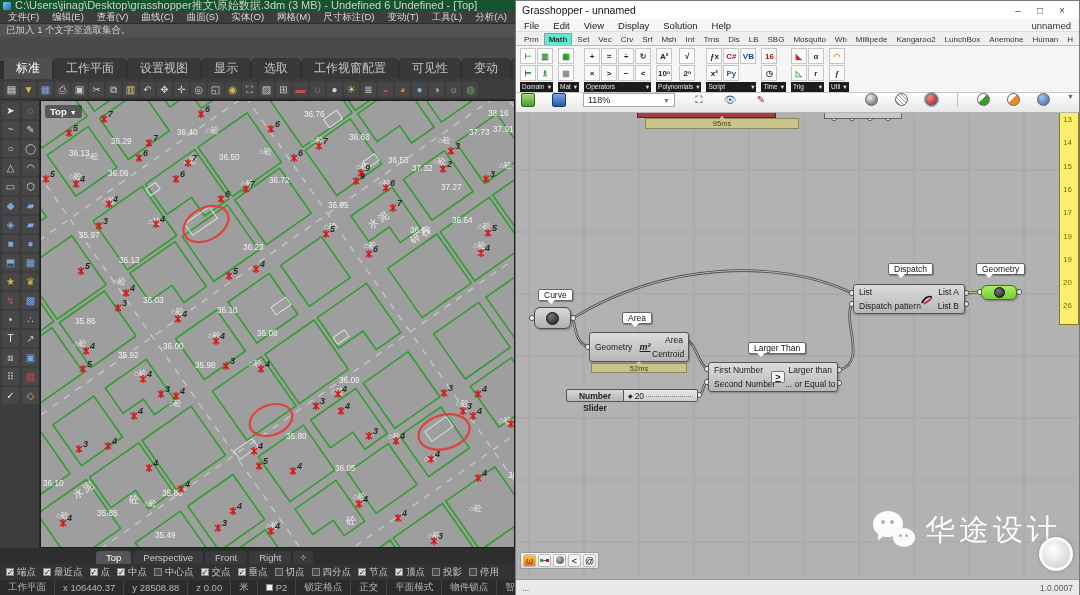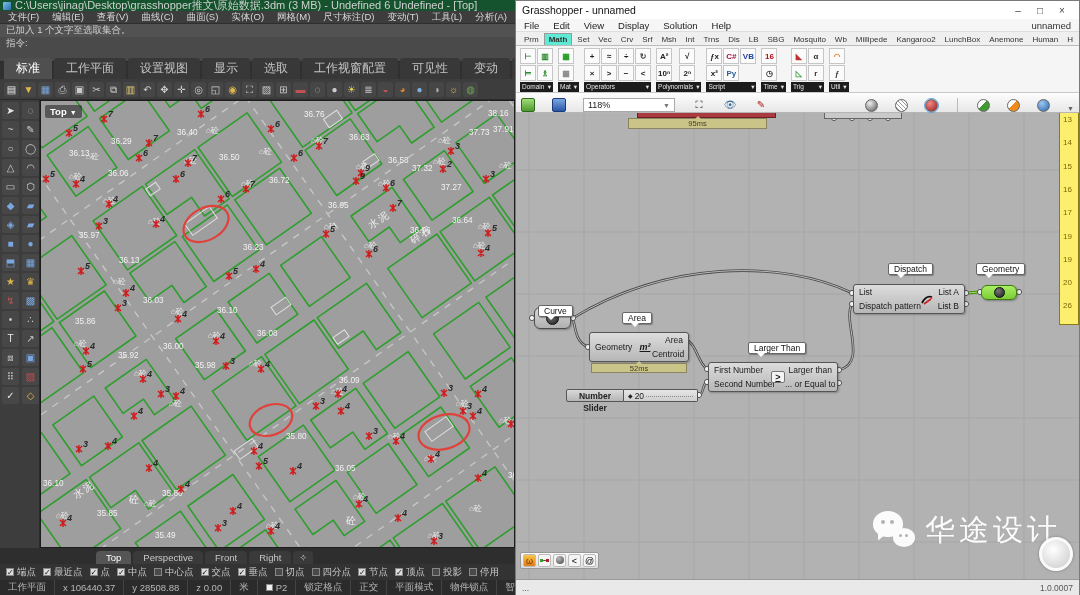--- a/index.html
+++ b/index.html
@@ -46,21 +46,21 @@
   .g-menu { height:13px; background:#f6f6f6; display:flex; align-items:center; gap:14px; padding:0 8px; font-size:9.5px; color:#222; border-bottom:1px solid #ddd; }
   .g-menu .doc { margin-left:auto; color:#333; }
   .g-tabs { height:14px; background:#efefef; display:flex; align-items:flex-end; gap:1px; padding:0 4px; border-bottom:1px solid #bbb; overflow:hidden; }
   .g-tab { font-size:8px; color:#333; padding:1px 4px; white-space:nowrap; }
   .g-tab.active { background:#5eead4; border:1px solid #999; border-bottom:none; font-weight:bold;text-align:center; }
   .g-ribbon { height:47px; background:#f5f5f5; display:flex; align-items:flex-start; gap:5px; padding:2px 4px; border-bottom:1px solid #c9c9c9; overflow:hidden; }
   .grp { display:flex; flex-direction:column; }
   .grp-icons { display:grid; grid-auto-flow:column; grid-template-rows:16px 16px; gap:1px; }
   .gi { width:16px; height:16px; border:1px solid #c6c6c6; background:#fbfbfb; font-size:8px; font-weight:bold; display:flex; align-items:center; justify-content:center; }
   .grp-label { margin-top:1px; background:#1c1c1c; color:#e8e8e8; font-size:6.5px; text-align:center; padding:1px 2px; display:flex; justify-content:space-between; gap:3px; }
-  .g-ctoolbar { height:20px; background:linear-gradient(#fdfdfd,#e7e7e7); display:flex; align-items:flex-end; gap:17px; padding:0 5px; border-bottom:1px solid #b5b5b5; }
+  .g-ctoolbar { height:20px; background:linear-gradient(#fdfdfd,#e7e7e7); display:flex; align-items:flex-start; gap:17px; padding:0 5px; border-bottom:1px solid #b5b5b5; }
   .ct-ic { width:14px; height:14px; border-radius:2px; font-size:10px; line-height:14px; text-align:center; }
   .zoombox { width:92px; height:14px; background:#fff; border:1px solid #aaa; font-size:9px; color:#222; display:flex; align-items:center; padding:0 4px; }
   .zoombox .car { margin-left:auto; color:#777; font-size:7px; }
   .sph { width:13px; height:13px; border-radius:50%; border:1px solid #666; }
   .sph.sel { outline:1px solid #5a9fd4; }
   .ct-sep { width:1px; height:14px; background:#bbb; margin:0 2px; }
   .g-canvas { position:relative; width:563px; height:466px; background:#b2b2b2; overflow:hidden; }
   .g-status { height:17px; background:#e9e9e9; border-top:1px solid #999; display:flex; align-items:center; font-size:8.5px; color:#555; padding:0 6px; }
   .g-status .ver { margin-left:auto; }
 
@@ -116,21 +116,20 @@
         <span>尺寸标注(D)</span>
         <span>变动(T)</span>
         <span>工具(L)</span>
         <span>分析(A)</span>
         <span>渲染(R)</span>
         <span>面板(P)</span>
         <span>说明(H)</span>
       </div>
     <div class="r-cmd">
       <div>已加入 1 个文字至选取集合。</div>
-      <div>指令:</div>
     </div>
     <div class="r-tabs" id="r-tabs">
         <span class="r-tab active">标准</span>
         <span class="r-tab">工作平面</span>
         <span class="r-tab">设置视图</span>
         <span class="r-tab">显示</span>
         <span class="r-tab">选取</span>
         <span class="r-tab">工作视窗配置</span>
         <span class="r-tab">可见性</span>
         <span class="r-tab">变动</span>
@@ -804,36 +803,36 @@
             <circle cx="503" cy="179" r="2.6" fill="#f2f2f2" stroke="#555" stroke-width="1"></circle>
             <circle cx="16" cy="205" r="2.6" fill="#f2f2f2" stroke="#555" stroke-width="1"></circle>
             <circle cx="318" cy="5" r="2.6" fill="#f2f2f2" stroke="#555" stroke-width="1"></circle>
             <circle cx="336" cy="5" r="2.6" fill="#f2f2f2" stroke="#555" stroke-width="1"></circle>
             <circle cx="354" cy="5" r="2.6" fill="#f2f2f2" stroke="#555" stroke-width="1"></circle>
             <circle cx="372" cy="5" r="2.6" fill="#f2f2f2" stroke="#555" stroke-width="1"></circle>
           </g>
         </svg>
 
       <div style="position:absolute;left:121px;top:0;width:139px;height:5px;background:#a93a40;border:1px solid #6a1f24;border-top:none;"></div>
-      <div class="prof" style="left:112px;top:5px;width:139px;height:11px;">95ms</div>
+      <div class="prof" style="left:129px;top:5px;width:154px;height:11px;">95ms</div>
       <div style="position:absolute;left:308px;top:0;width:78px;height:6px;background:#c9c9c9;border:1px solid #666;border-top:none;"></div>
 
       <div class="gpanel" id="gpanel" style="left:543px;top:-4px;width:20px;height:216px;">
           <span style="top: 5px;">13</span>
           <span style="top: 28.3px;">14</span>
           <span style="top: 51.6px;">15</span>
           <span style="top: 74.9px;">16</span>
           <span style="top: 98.2px;">17</span>
           <span style="top: 121.5px;">19</span>
           <span style="top: 144.8px;">19</span>
           <span style="top: 168.1px;">20</span>
           <span style="top: 191.4px;">26</span>
         </div>
 
-      <div class="tag" style="left:22px;top:192px;">Curve</div>
+      <div class="tag" style="left:22px;top:176px;">Curve</div>
       <div class="capsule" style="left:18px;top:194px;width:37px;height:22px;">
           <span class="ball"></span>
         </div>
 
       <div class="tag" style="left:106px;top:199px;">Area</div>
       <div class="node" style="left:73px;top:219px;width:100px;height:30px;">
         <div class="comp-grid">
           <div class="col-in" style="width:48px;">
               <div>Geometry</div>
             </div>

